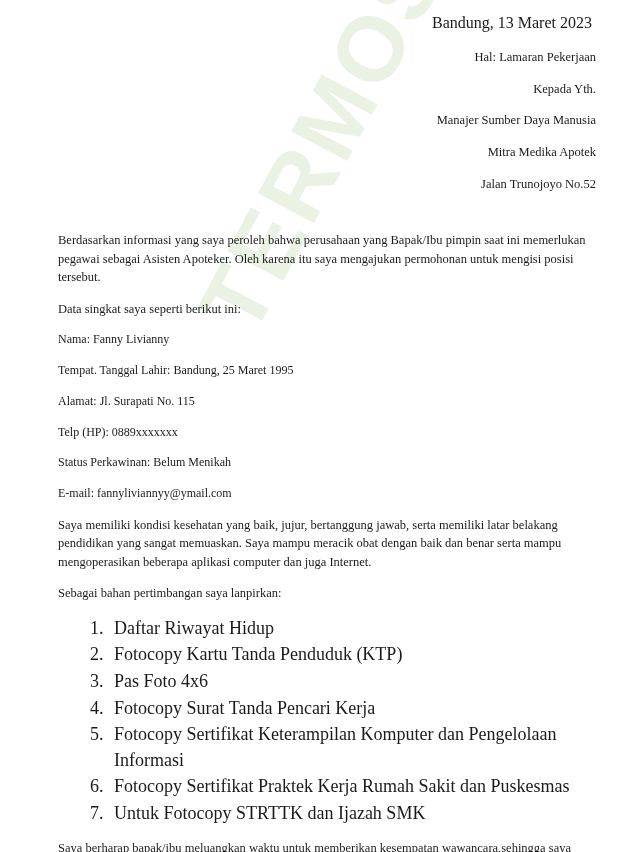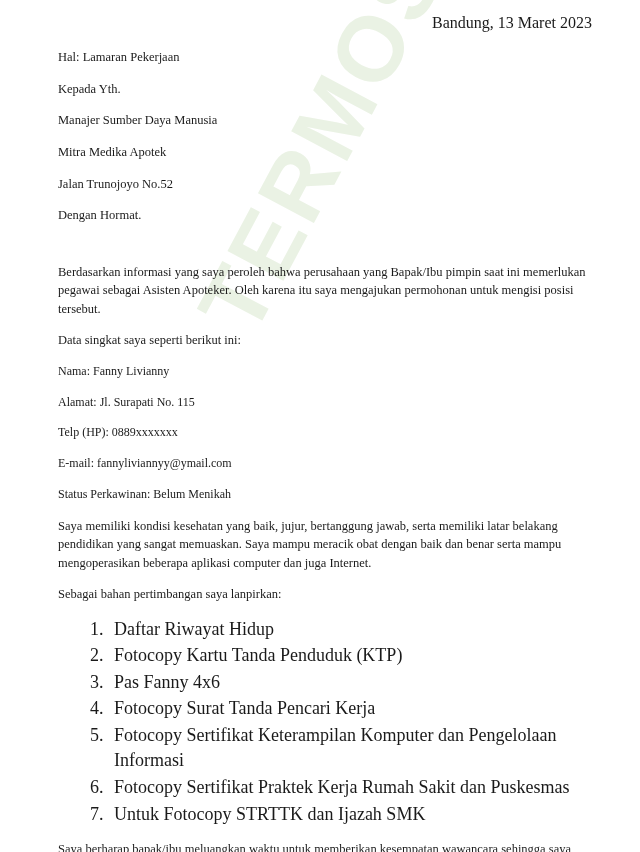--- a/index.html
+++ b/index.html
@@ -52,20 +52,21 @@
   .date-line {
     text-align: right;
     font-size: 16px;
     margin-bottom: 18px;
     padding-right: 4px;
   }
   .head-line {
     font-size: 12.5px;
     margin: 16px 0 15px 0;
     line-height: 1.25;
+    text-align: right;
   }
   .gap-after-head {
     height: 24px;
   }
   .para {
     font-size: 12.5px;
     line-height: 1.48;
     margin: 0 0 13px 0;
     text-align: left;
   }
@@ -100,45 +101,45 @@
   <div class="content">
 
     <div class="date-line">Bandung, 13 Maret 2023</div>
 
     <div>
       <p class="head-line">Hal: Lamaran Pekerjaan</p>
       <p class="head-line">Kepada Yth.</p>
       <p class="head-line">Manajer Sumber Daya Manusia</p>
       <p class="head-line">Mitra Medika Apotek</p>
       <p class="head-line">Jalan Trunojoyo No.52</p>
-      <p class="head-line">Dengan Hormat.</p>
     </div>
 
     <div class="gap-after-head"></div>
 
     <p class="para">Berdasarkan informasi yang saya peroleh bahwa perusahaan yang Bapak/Ibu pimpin saat ini memerlukan pegawai sebagai Asisten Apoteker. Oleh karena itu saya mengajukan permohonan untuk mengisi posisi tersebut.</p>
 
     <p class="para para-tight">Data singkat saya seperti berikut ini:</p>
 
     <div>
       <p class="field">Nama: Fanny Livianny</p>
+      <p class="field">Tempat. Tanggal Lahir: Bandung, 25 Maret 1995</p>
       <p class="field">Alamat: Jl. Surapati No. 115</p>
       <p class="field">Telp (HP): 0889xxxxxxx</p>
+      <p class="field">Status Perkawinan: Belum Menikah</p>
       <p class="field">E-mail: fannyliviannyy@ymail.com</p>
-      <p class="field">Status Perkawinan: Belum Menikah</p>
     </div>
 
     <p class="para">Saya memiliki kondisi kesehatan yang baik, jujur, bertanggung jawab, serta memiliki latar belakang pendidikan yang sangat memuaskan. Saya mampu meracik obat dengan baik dan benar serta mampu mengoperasikan beberapa aplikasi computer dan juga Internet.</p>
 
     <p class="para para-tight">Sebagai bahan pertimbangan saya lanpirkan:</p>
 
     <ol class="attachments">
       <li>Daftar Riwayat Hidup</li>
       <li>Fotocopy Kartu Tanda Penduduk (KTP)</li>
-      <li>Pas Fanny 4x6</li>
+      <li>Pas Foto 4x6</li>
       <li>Fotocopy Surat Tanda Pencari Kerja</li>
       <li>Fotocopy Sertifikat Keterampilan Komputer dan Pengelolaan Informasi</li>
       <li>Fotocopy Sertifikat Praktek Kerja Rumah Sakit dan Puskesmas</li>
       <li>Untuk Fotocopy STRTTK dan Ijazah SMK</li>
     </ol>
 
     <p class="para">Saya berharap bapak/ibu meluangkan waktu untuk memberikan kesempatan wawancara,sehingga saya dapat menjelaskan kemampuan dan potensi saya lebih terperinci.</p>
 
   </div>
 </div>

